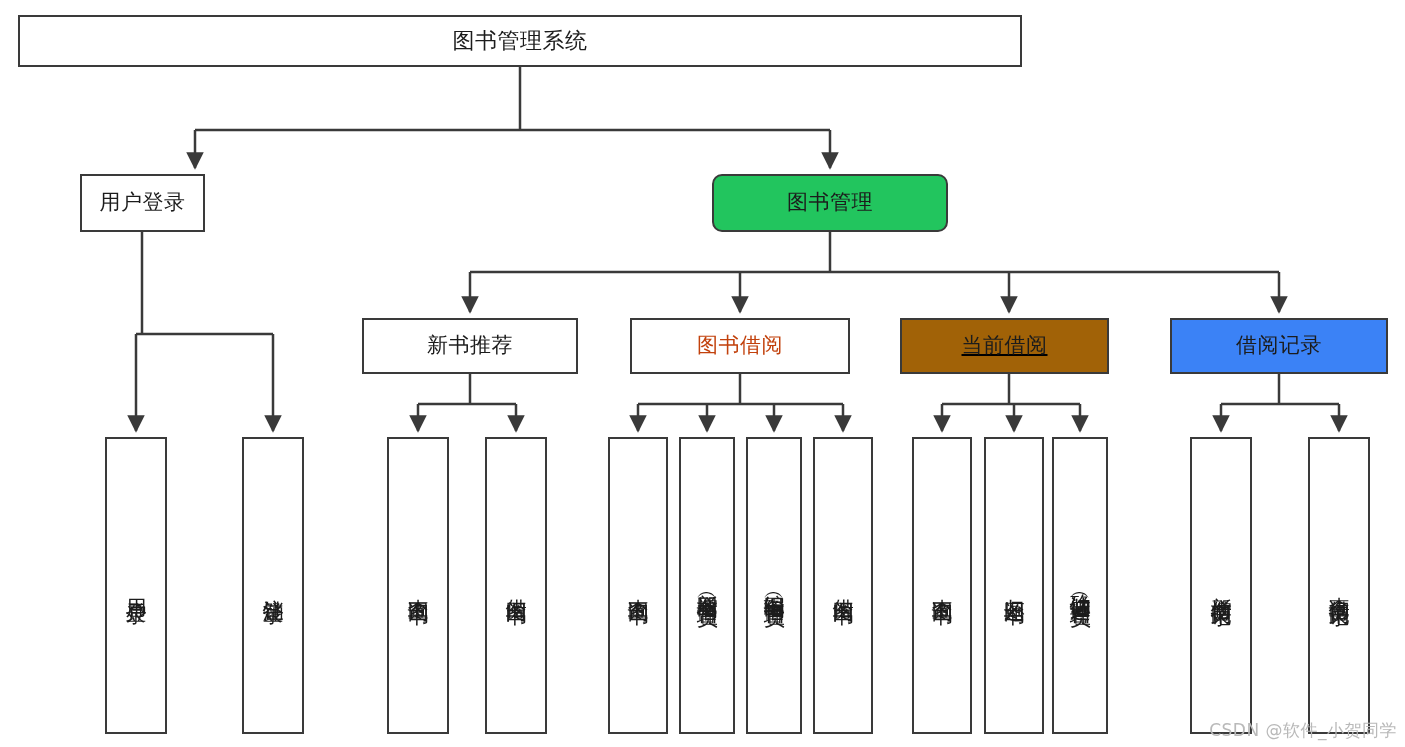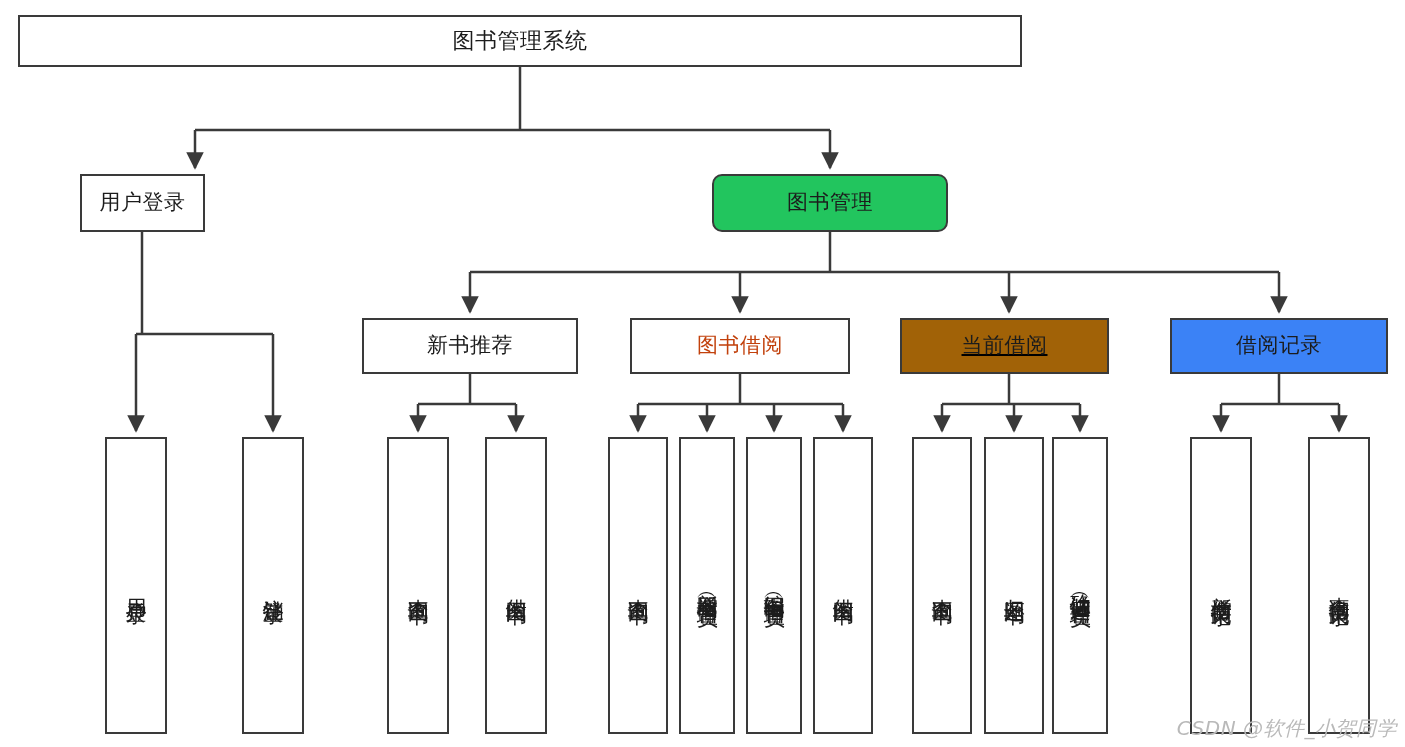--- a/index.html
+++ b/index.html
@@ -55,25 +55,24 @@
     left: 0;
     top: 0;
     width: 1405px;
     height: 747px;
     pointer-events: none;
   }
   #watermark {
     position: absolute;
     right: 8px;
     bottom: 5px;
-    font-size: 20px;
+    font-size: 17px;
     color: #b9b9b9;
     white-space: nowrap;
     letter-spacing: 0.5px;
-    font-style: italic;
   }
 </style>
 </head>
 <body style="background: rgb(255, 255, 255);">
 
 <div id="diagram-root">
 
   <svg id="edge-layer" width="1405" height="747" viewBox="0 0 1405 747">
     <defs>
       <marker id="arrow" viewBox="0 0 10 10" refX="9" refY="5" markerWidth="7" markerHeight="7" orient="auto-start-reverse">

